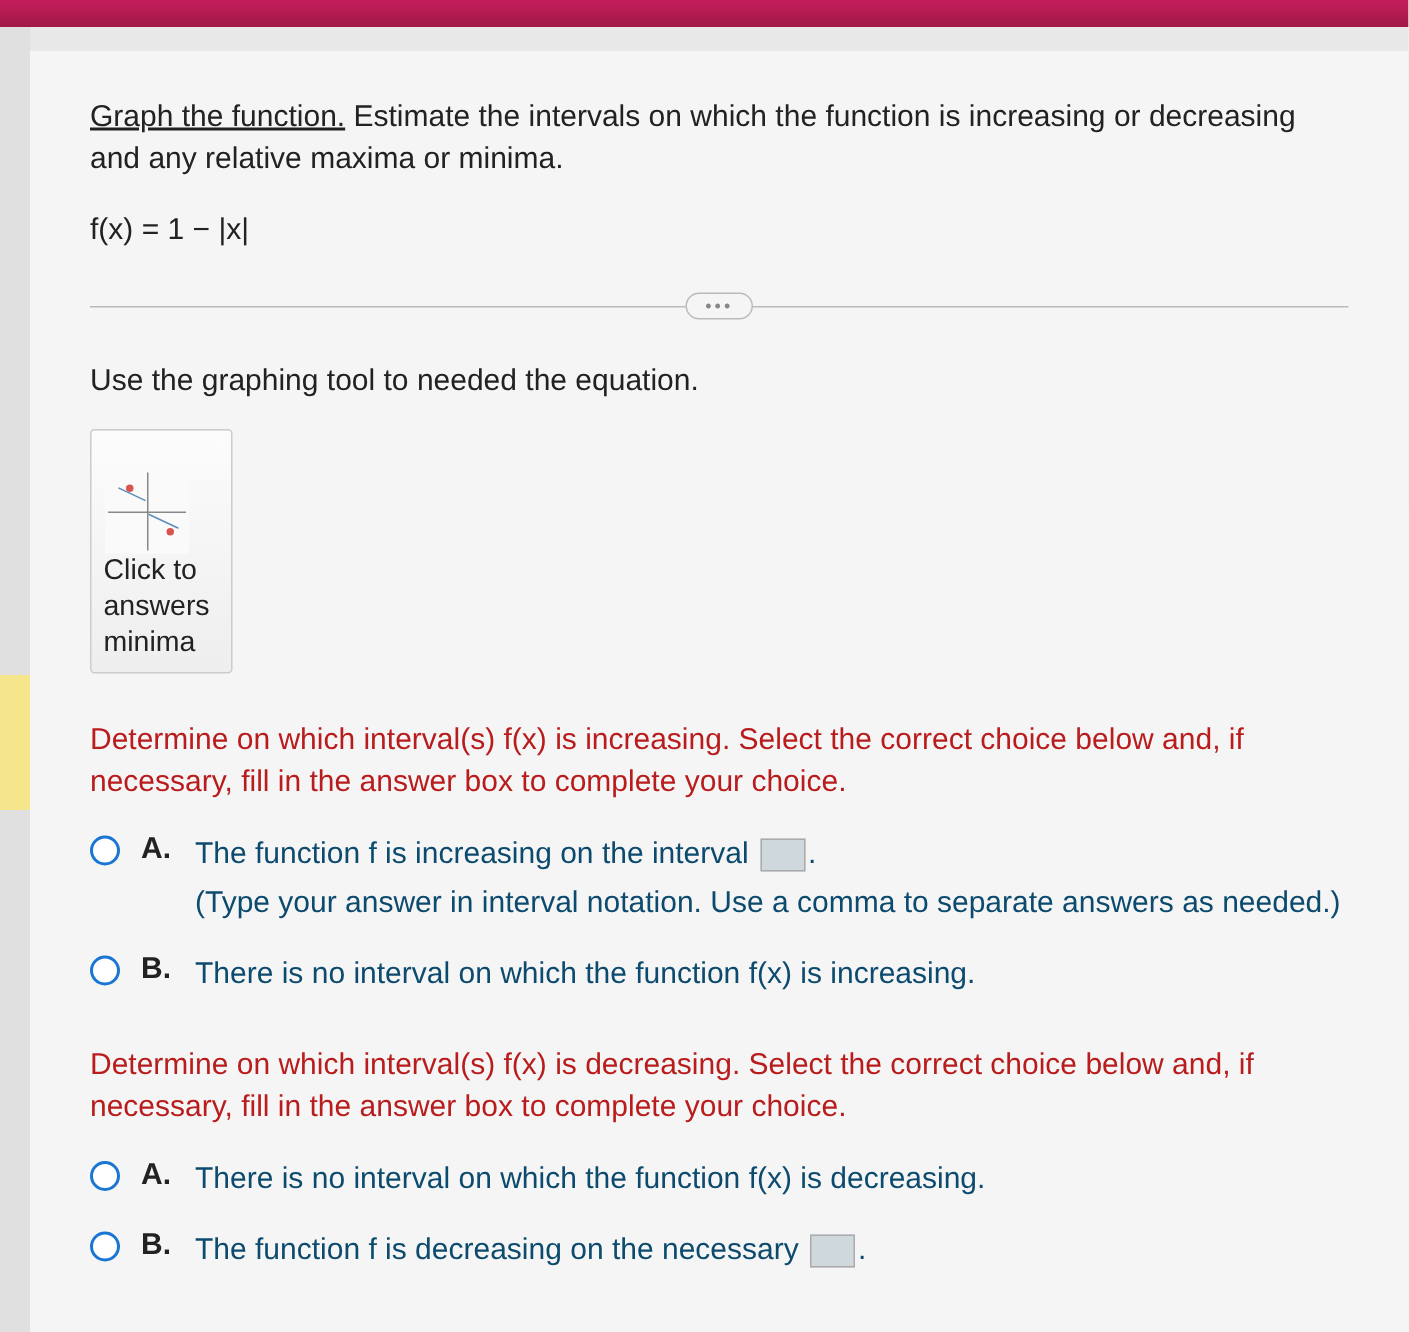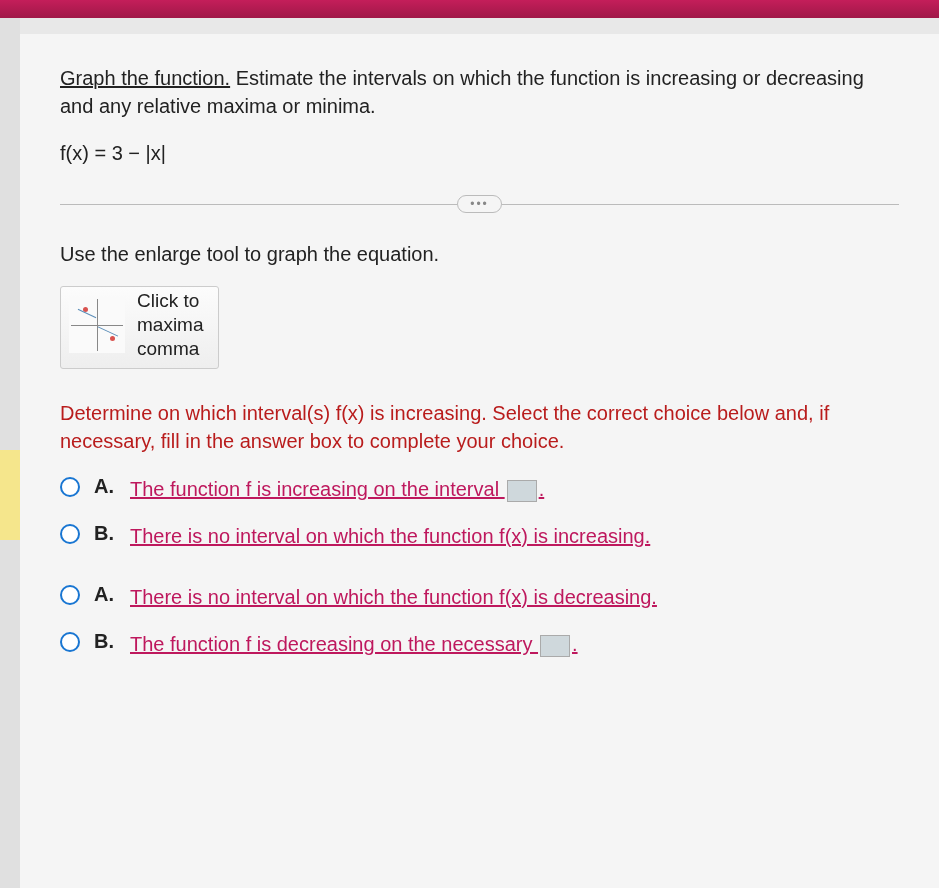--- a/index.html
+++ b/index.html
@@ -74,24 +74,25 @@
   .instruction {
     font-size: 20px;
     color: #222;
     margin-bottom: 20px;
   }
   .graph-widget {
     display: inline-flex;
     align-items: center;
     border: 1px solid #ccc;
     background: linear-gradient(to bottom, #fcfcfc, #eee);
-    padding: 2px 14px 8px 8px;
+    padding: 26px 14px 8px 8px;
     border-radius: 3px;
     margin-bottom: 30px;
     cursor: pointer;
+    flex-direction: column;
   }
   .graph-thumb {
     width: 56px;
     height: 56px;
     position: relative;
     margin-right: 12px;
     background: #fafafa;
   }
   .graph-thumb .haxis {
     position: absolute; left: 2px; right: 2px; top: 50%; height: 1px; background: #888;
@@ -139,24 +140,23 @@
   }
   .choice-letter {
     font-weight: bold;
     font-size: 20px;
     color: #222;
     margin-right: 12px;
     min-width: 24px;
   }
   .choice-body {
     font-size: 20px;
-    color: #be185d;
+    color: #0c4a6e;
     line-height: 1.45;
     flex: 1;
-    text-decoration: underline;
   }
   .answer-box {
     display: inline-block;
     width: 30px;
     height: 22px;
     background: #cfd8dc;
     border: 1px solid #aaa;
     vertical-align: middle;
     margin: 0 2px;
   }
@@ -172,64 +172,66 @@
 <div class="topbar"></div>
 <div class="left-edge"></div>
 <div class="yellow-mark"></div>
 
 <div class="page">
 
   <p class="question-text">
     <span class="underline">Graph the function.</span><span> Estimate the intervals on which the function is increasing or decreasing and any relative maxima or minima.</span>
   </p>
 
-  <p class="formula">f(x) = 3 − |x|</p>
+  <p class="formula">f(x) = 1 − |x|</p>
 
   <div class="divider-row">
     <div class="divider-line"></div>
     <button class="ellipsis-btn">•••</button>
     <div class="divider-line"></div>
   </div>
 
-  <p class="instruction">Use the enlarge tool to graph the equation.</p>
+  <p class="instruction">Use the graphing tool to needed the equation.</p>
 
   <div class="graph-widget">
     <div class="graph-thumb">
       <div class="haxis"></div>
       <div class="vaxis"></div>
       <div class="dot1"></div>
       <div class="dot2"></div>
       <div class="seg" style="left:8px;top:16px;width:20px;transform:rotate(25deg);"></div>
       <div class="seg" style="left:28px;top:34px;width:22px;transform:rotate(25deg);"></div>
     </div>
     <div class="graph-label">
       <span>Click to</span><br>
-      <span>maxima</span><br>
-      <span>comma</span>
+      <span>answers</span><br>
+      <span>minima</span>
     </div>
   </div>
 
   <p class="prompt">Determine on which interval(s) f(x) is increasing. Select the correct choice below and, if necessary, fill in the answer box to complete your choice.</p>
 
   <div class="choice-row">
     <div class="radio"></div>
     <div class="choice-letter">A.</div>
     <div class="choice-body">
       <span>The function f is increasing on the interval </span><span class="answer-box"></span><span>.</span>
+      <span class="hint">(Type your answer in interval notation. Use a comma to separate answers as needed.)</span>
     </div>
   </div>
 
   <div class="choice-row">
     <div class="radio"></div>
     <div class="choice-letter">B.</div>
     <div class="choice-body">There is no interval on which the function f(x) is increasing.</div>
   </div>
 
   <div class="section-gap"></div>
 
+  <p class="prompt">Determine on which interval(s) f(x) is decreasing. Select the correct choice below and, if necessary, fill in the answer box to complete your choice.</p>
 
   <div class="choice-row">
     <div class="radio"></div>
     <div class="choice-letter">A.</div>
     <div class="choice-body">There is no interval on which the function f(x) is decreasing.</div>
   </div>
 
   <div class="choice-row">
     <div class="radio"></div>
     <div class="choice-letter">B.</div>

